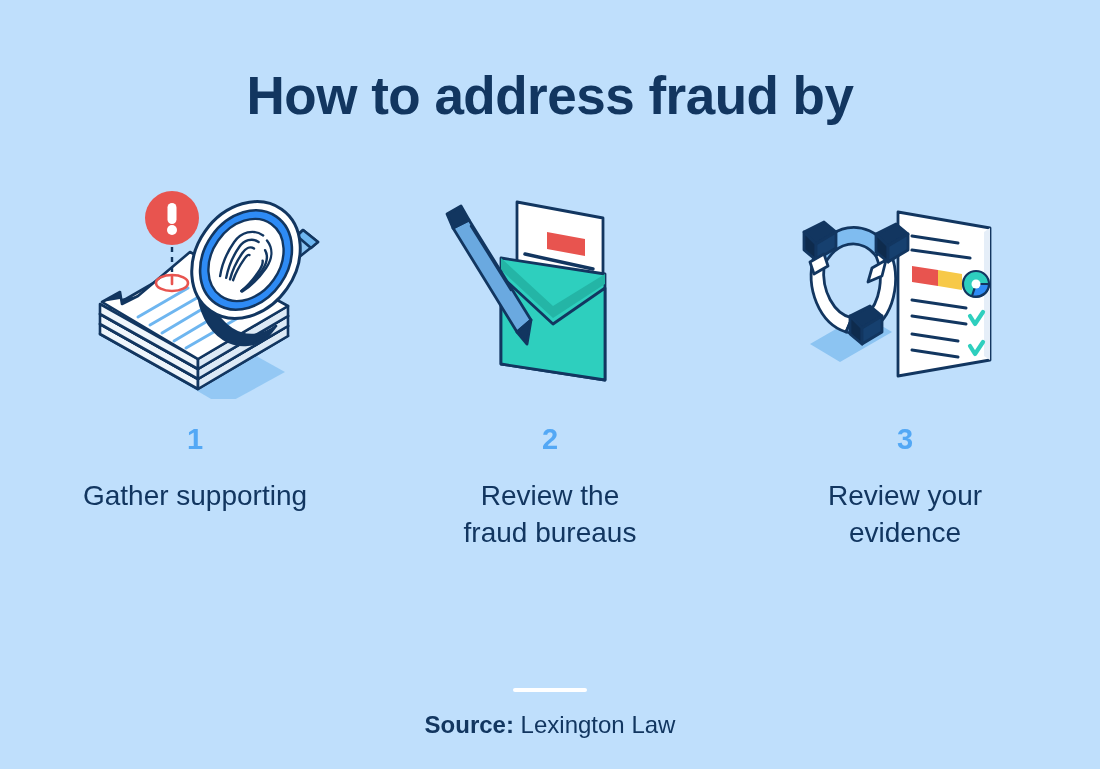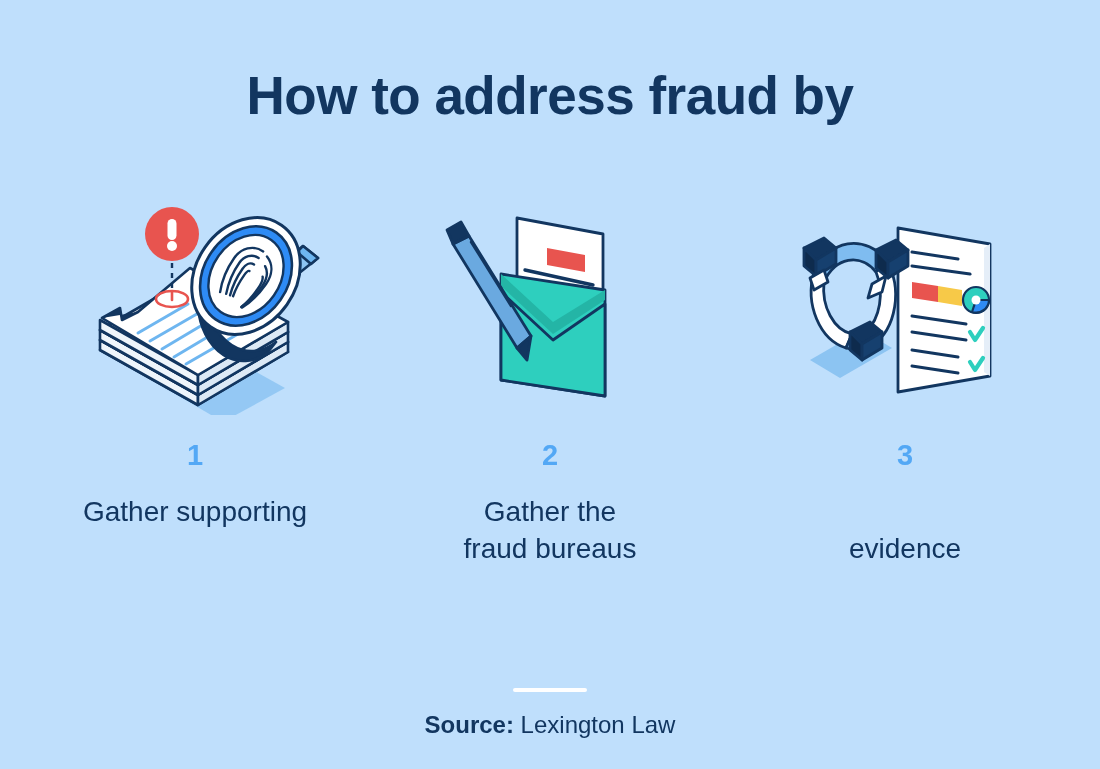--- a/index.html
+++ b/index.html
@@ -14,21 +14,20 @@
   }
 
   .infographic {
     width: 1100px;
     height: 769px;
     background: #bfdffc;
     display: flex;
     flex-direction: column;
     align-items: center;
     position: relative;
-    gap: 16px;
   }
 
   
   .title-block {
     margin-top: 62px;
     width: 820px;
     text-align: center;
   }
   .title-line {
     font-family: "Liberation Sans", sans-serif;
@@ -214,21 +213,21 @@
           <g>
             <polygon points="18,44 34,36 96,136 82,148" fill="#6aa9e0" stroke="#123660" stroke-width="2.8" stroke-linejoin="round"></polygon>
             <polygon points="82,148 96,136 92,160" fill="#123660" stroke="#123660" stroke-width="2.8" stroke-linejoin="round"></polygon>
             <polygon points="18,44 34,36 26,22 12,30" fill="#123660" stroke="#123660" stroke-width="2.8" stroke-linejoin="round"></polygon>
             <line x1="36" y1="42" x2="76" y2="106" stroke="#123660" stroke-width="2.4" stroke-linecap="round"></line>
           </g>
         </svg>
       </div>
       <div class="step-num">2</div>
       <div class="step-label">
-        <span>Gather the</span><br>
+        <span>Review the</span><br>
         <span>fraud bureaus</span>
       </div>
     </div>
 
     <div class="step">
       <div class="art">
         <svg width="250" height="215" viewBox="0 0 250 215">
 
           <polygon points="30,160 82,130 112,148 60,178" fill="#8cc4f2"></polygon>
 
@@ -286,21 +285,21 @@
             <polygon points="70,132 70,150 82,160 82,144" fill="#0e2b4d"></polygon>
             <polygon points="82,144 82,160 102,148 102,132" fill="#16406f"></polygon>
 
             <polygon points="30,78 44,70 48,82 34,90" fill="#ffffff"></polygon>
             <polygon points="92,84 106,76 102,92 88,98" fill="#ffffff"></polygon>
           </g>
         </svg>
       </div>
       <div class="step-num">3</div>
       <div class="step-label">
-        <br>
+        <span>Review your</span><br>
         <span>evidence</span>
       </div>
     </div>
 
   </div>
 
   <div class="footer">
     <div class="divider"></div>
     <div class="source-text">
       <span class="lbl">Source:</span><span> Lexington Law</span>

